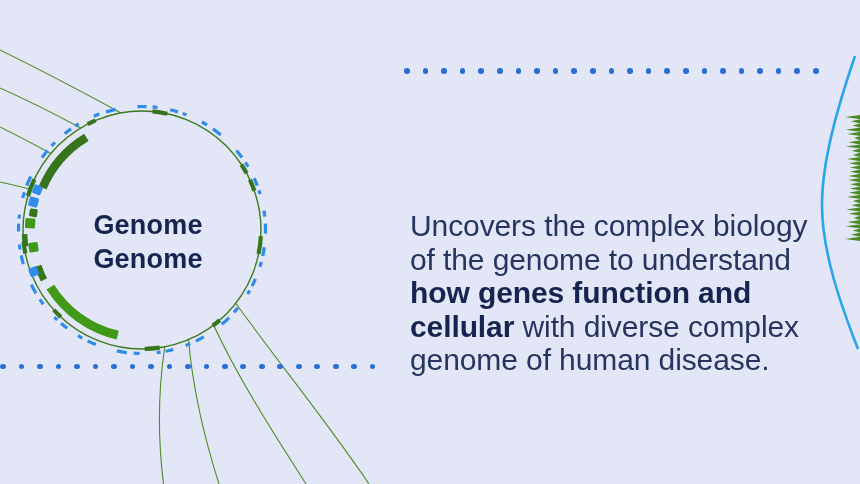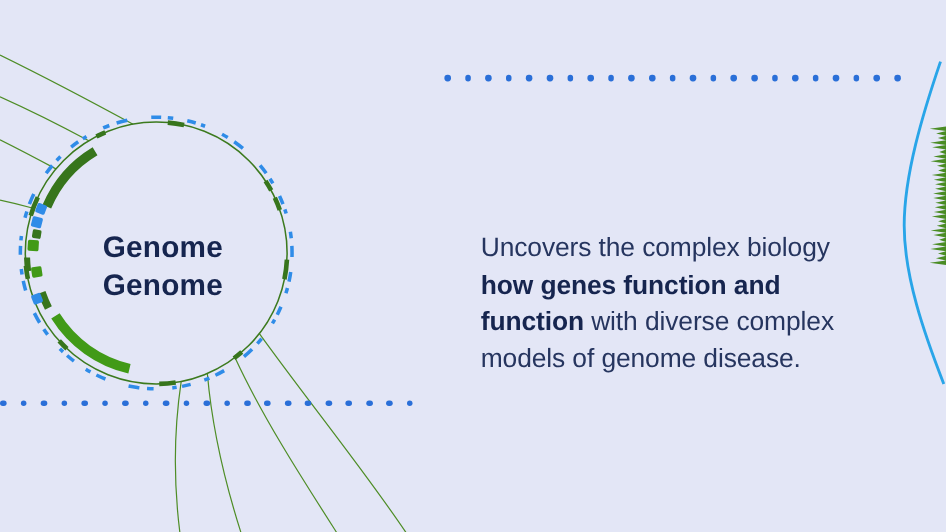--- a/index.html
+++ b/index.html
@@ -15,23 +15,22 @@
     font-family:"Liberation Sans",sans-serif;
   }
   svg.decor{position:absolute;left:0;top:0;}
   .ring-label{
     position:absolute;left:148px;top:242px;transform:translate(-50%,-50%);
     text-align:center;font-weight:700;font-size:27px;line-height:34px;
     color:var(--navy);letter-spacing:.2px;white-space:nowrap;
   }
   .description{
     position:absolute;left:410px;top:209px;width:420px;
-    font-size:24px;line-height:33.6px;color:var(--body-text);
+    font-size:30px;line-height:33.6px;color:var(--body-text);
     letter-spacing:-.1px;
-    margin-left:27px;
   }
   .description .bold{font-weight:700;color:var(--navy);text-align:center;}
   .dots{position:absolute;display:flex;align-items:center;}
   .dots .dot{width:5.6px;height:5.6px;border-radius:50%;background:var(--dot-blue);flex:none;}
   .dots-top{left:404px;top:68.2px;}
   .dots-bottom{left:0.2px;top:363.9px;}
 </style>
 </head>
 <body>
 
@@ -78,23 +77,24 @@
     </g>
   </svg>
 
   <div class="ring-label">
     <div>Genome</div>
     <div>Genome</div>
   </div>
 
   <div class="description">
       <div><span>Uncovers the complex biology</span></div>
+      <div><span>of the genome to understand</span></div>
       <div><span class="bold">how genes function and</span></div>
-      <div><span class="bold">function</span><span> with diverse complex</span></div>
-      <div><span>models of genome disease.</span></div>
+      <div><span class="bold">cellular</span><span> with diverse complex</span></div>
+      <div><span>genome of human disease.</span></div>
     </div>
 
   <div class="dots dots-top" style="gap: 13px;">
       <span class="dot"></span>
       <span class="dot"></span>
       <span class="dot"></span>
       <span class="dot"></span>
       <span class="dot"></span>
       <span class="dot"></span>
       <span class="dot"></span>

